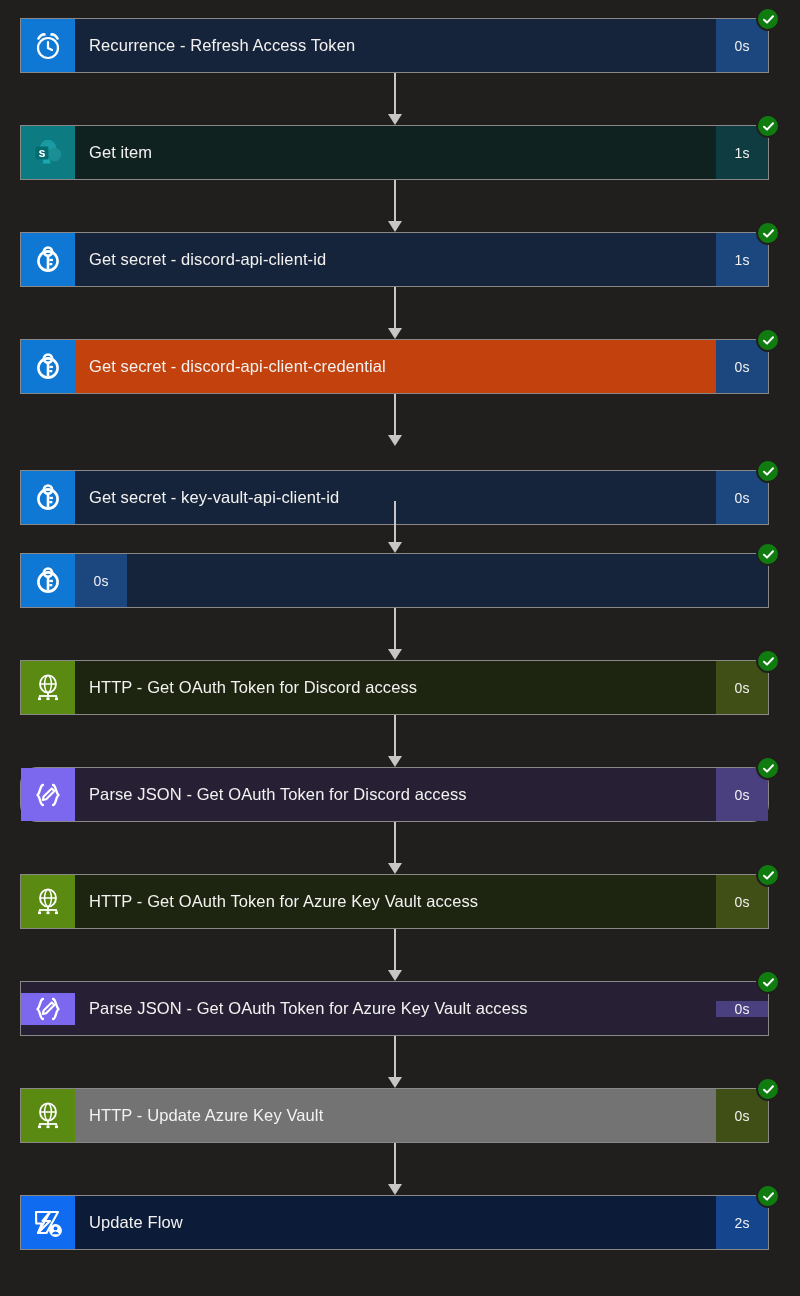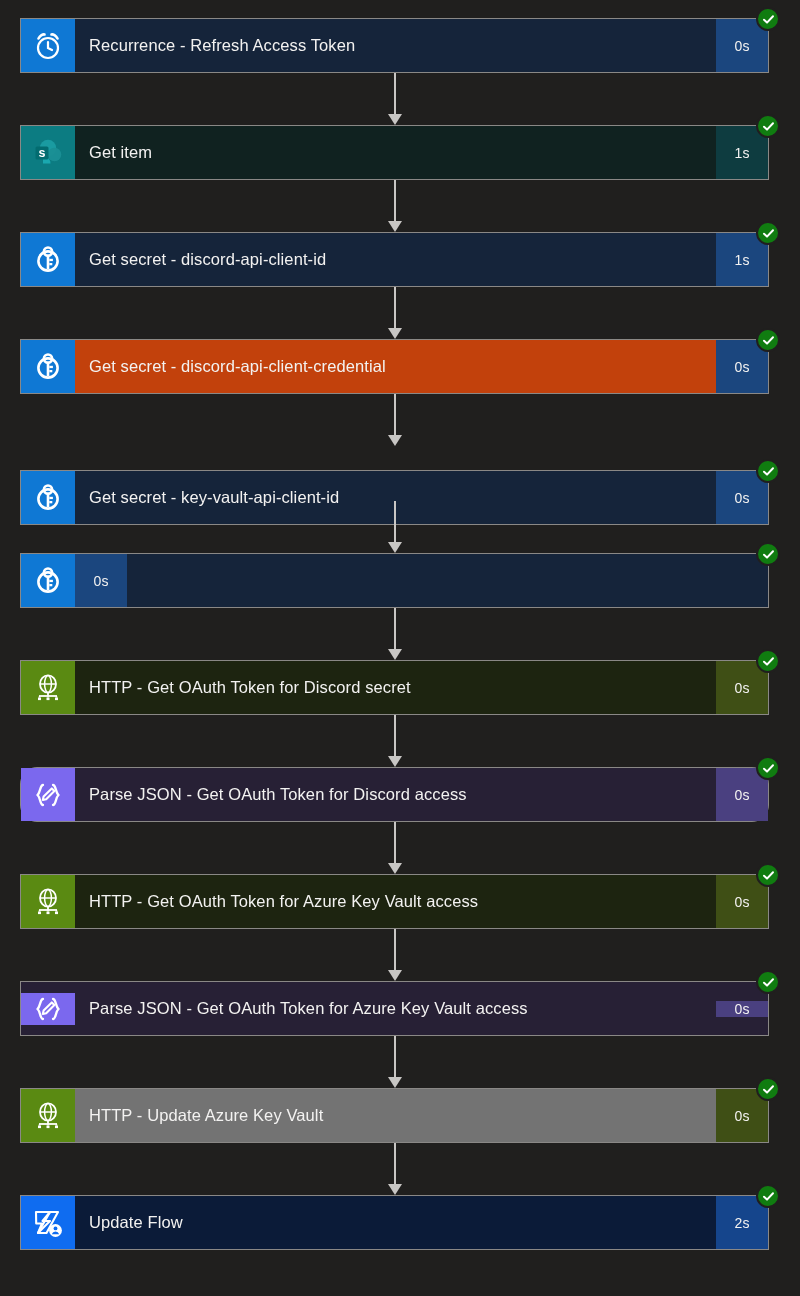--- a/index.html
+++ b/index.html
@@ -248,21 +248,21 @@
           <line x1="15" y1="19.6" x2="15" y2="23" stroke="white" stroke-width="1.8"></line>
           <line x1="6" y1="23" x2="24" y2="23" stroke="white" stroke-width="1.8"></line>
           <rect x="5" y="24.5" width="3" height="2.6" fill="white"></rect>
           <rect x="13.5" y="24.5" width="3" height="2.6" fill="white"></rect>
           <rect x="22" y="24.5" width="3" height="2.6" fill="white"></rect>
           <line x1="6.5" y1="23" x2="6.5" y2="24.5" stroke="white" stroke-width="1.4"></line>
           <line x1="15" y1="23" x2="15" y2="24.5" stroke="white" stroke-width="1.4"></line>
           <line x1="23.5" y1="23" x2="23.5" y2="24.5" stroke="white" stroke-width="1.4"></line>
         </svg>
       </div>
-      <div class="card-title">HTTP - Get OAuth Token for Discord secret</div>
+      <div class="card-title">HTTP - Get OAuth Token for Discord access</div>
       <div class="card-duration" style="background: rgb(63, 79, 21);">0s</div>
       <div class="status-badge" style="background: rgb(16, 124, 16);">
         <svg width="13" height="13" viewBox="0 0 13 13">
           <path d="M2 6.8 L5 9.6 L11 3.2" fill="none" stroke="#ffffff" stroke-width="2" stroke-linecap="round" stroke-linejoin="round"></path>
         </svg>
       </div>
     </div>
     <div class="connector" style="top: 715px; height: 52px;">
       <div class="stem" style="height:42px"></div>
       <div class="head" style="top:41px"></div>

